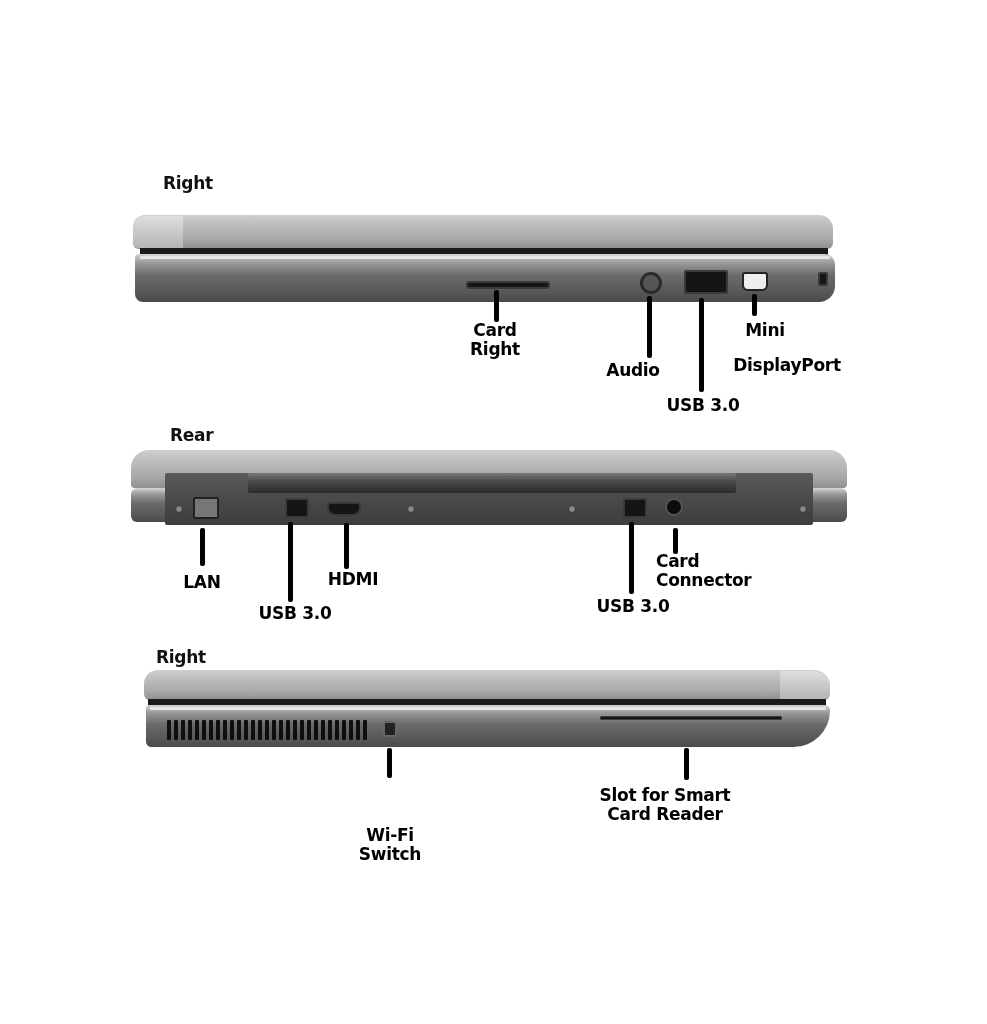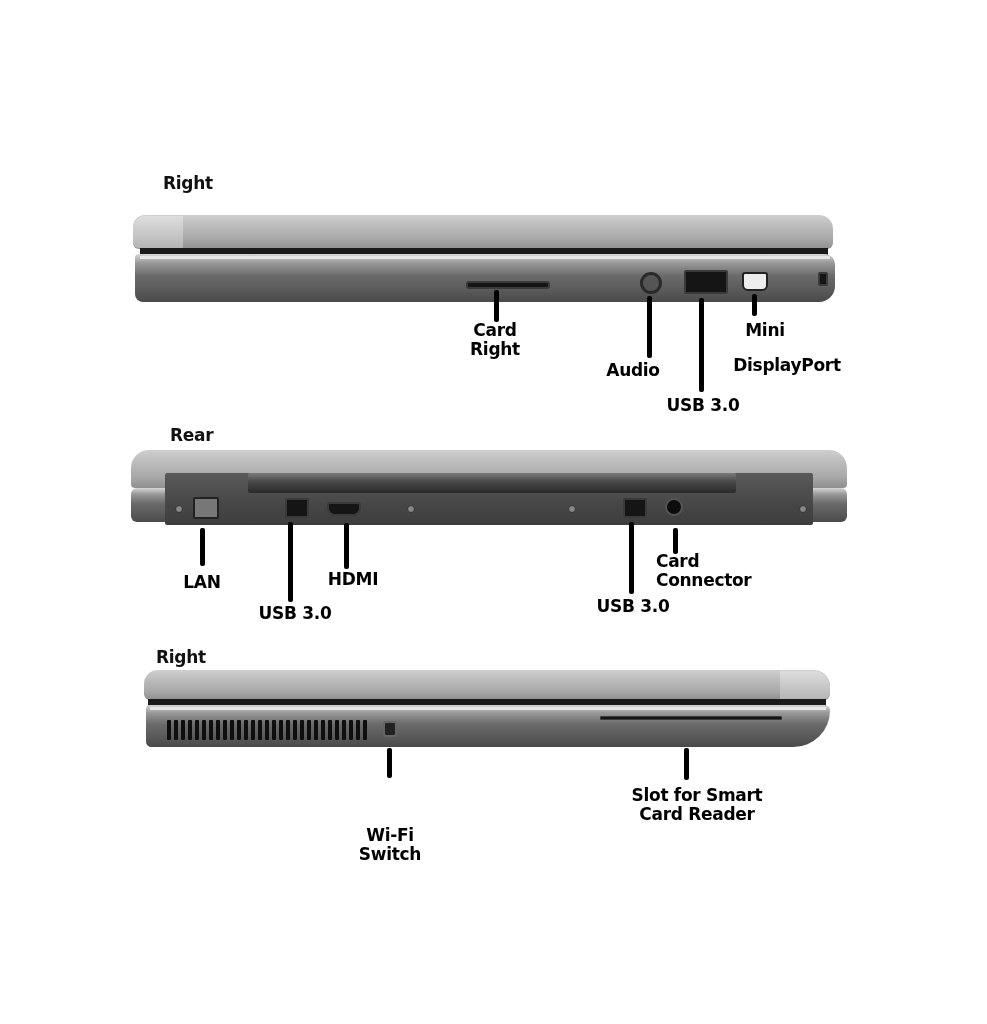--- a/index.html
+++ b/index.html
@@ -144,17 +144,17 @@
     <div class="port" style="left:600px; top:716px; width:180px; height:2px; border-radius:1px; border-width:1px;"></div>
   </div>
 
   <div class="leader" style="left:387px; top:748px; height:30px;"></div>
   <div class="leader" style="left:684px; top:748px; height:32px;"></div>
 
   <div class="label" style="left:345px; top:826px; width:90px;">
     <div>Wi-Fi</div>
     <div>Switch</div>
   </div>
-  <div class="label" style="left:612px; top:786px; width:170px;">
+  <div class="label" style="left:580px; top:786px; width:170px;">
     <div>Slot for Smart</div>
     <div>Card Reader</div>
   </div>
 </div>
 
 </body></html>

